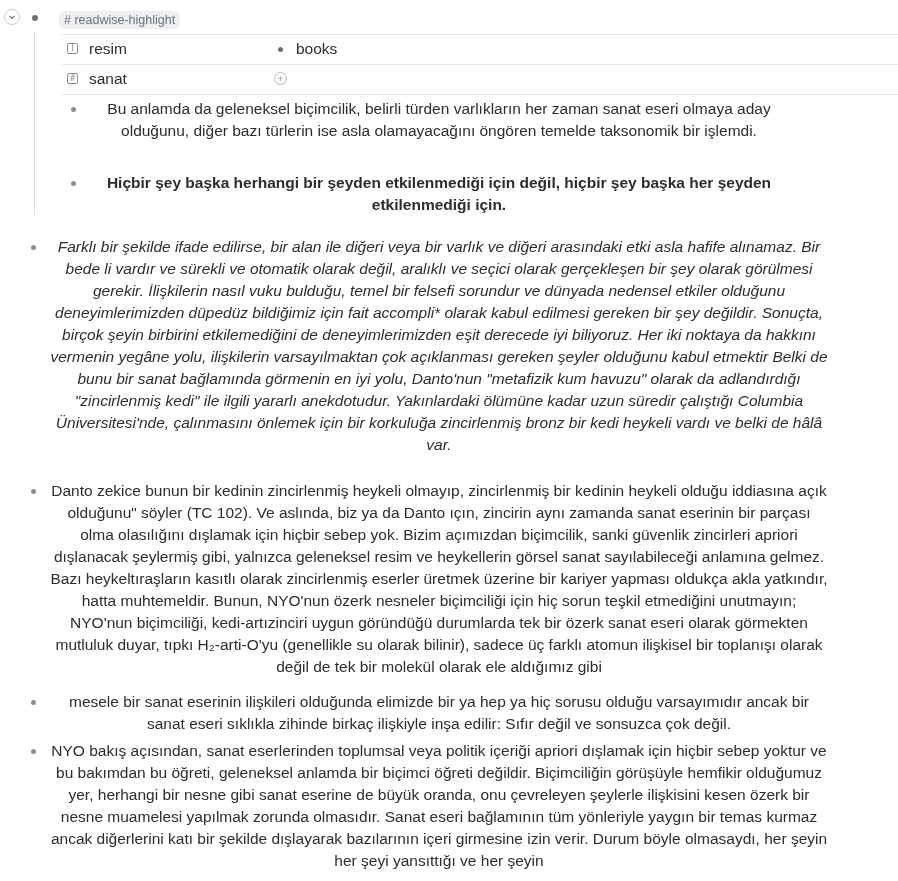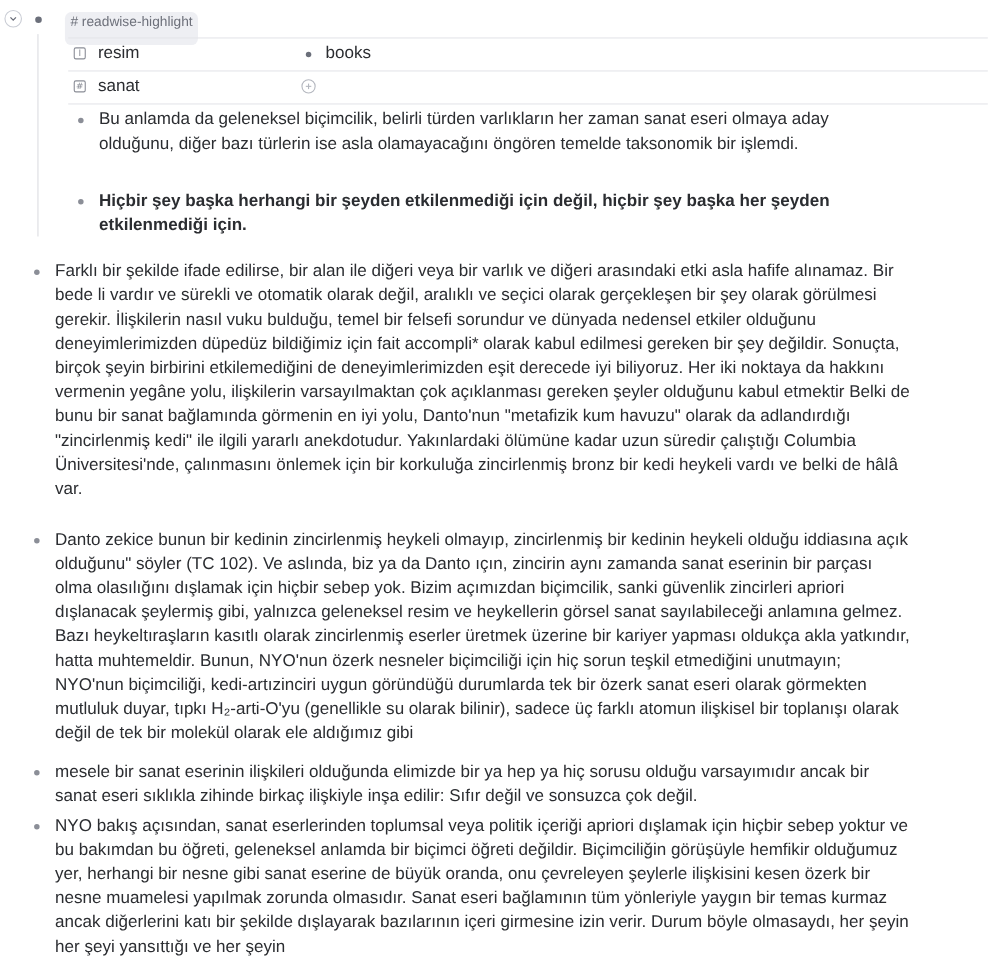--- a/index.html
+++ b/index.html
@@ -45,21 +45,21 @@
       left: 34px;
       top: 31px;
       width: 1px;
       height: 184px;
       background: #dcdde2;
     }
     .tag-pill {
       position: absolute;
       left: 59px;
       top: 11px;
-      height: 30px;
+      height: 18px;
       padding: 0 5px;
       border-radius: 6px;
       background: #eeeff3;
       color: #6e717b;
       font-size: 12.5px;
       line-height: 18px;
       cursor: pointer;
     }
     .props {
       position: absolute;
@@ -147,21 +147,21 @@
       border-radius: 50%;
       background: #8b8e97;
       top: 9px;
     }
     .nested { left: 68px; width: 720px; }
     .nested .bullet { left: 3px; }
     .nested .text { margin-left: 22px; }
     .top { left: 28px; width: 800px; }
     .top .bullet { left: 3px; }
     .top .text { margin-left: 22px; }
-    .text { white-space: normal; cursor: text; }
+    .text { white-space: normal; cursor: text; text-align: center; }
   </style>
 </head>
 <body>
 
 <div class="collapse-toggle">
   <svg viewBox="0 0 8 8">
     <path d="M1.5 2.8 L4 5.3 L6.5 2.8" fill="none" stroke="#6b6f7a" stroke-width="1.2"></path>
   </svg>
 </div>
 <div class="top-bullet"></div>
@@ -185,21 +185,21 @@
 
 <div class="block nested" style="top:98px;">
   <span class="bullet"></span>
   <div class="text">Bu anlamda da geleneksel biçimcilik, belirli türden varlıkların her zaman sanat eseri olmaya aday olduğunu, diğer bazı türlerin ise asla olamayacağını öngören temelde taksonomik bir işlemdi.</div>
 </div>
 <div class="block nested" style="top:172px;font-weight:bold;">
   <span class="bullet"></span>
   <div class="text">Hiçbir şey başka herhangi bir şeyden etkilenmediği için değil, hiçbir şey başka her şeyden etkilenmediği için.</div>
 </div>
 
-<div class="block top" style="top:236px;">
+<div class="block top" style="top:236px;font-style:italic;">
   <span class="bullet"></span>
   <div class="text">Farklı bir şekilde ifade edilirse, bir alan ile diğeri veya bir varlık ve diğeri arasındaki etki asla hafife alınamaz. Bir bede li vardır ve sürekli ve otomatik olarak değil, aralıklı ve seçici  olarak gerçekleşen bir şey olarak görülmesi gerekir. İlişkilerin nasıl vuku bulduğu, temel bir felsefi sorundur ve dünyada nedensel etkiler olduğunu deneyimlerimizden düpedüz bildiğimiz için fait accompli* olarak kabul edilmesi gereken bir şey değildir. Sonuçta, birçok şeyin birbirini etkilemediğini de deneyimlerimizden eşit derecede iyi biliyoruz. Her iki noktaya da hakkını vermenin yegâne yolu, ilişkilerin varsayılmaktan çok açıklanması gereken şeyler olduğunu kabul etmektir Belki de bunu bir sanat bağlamında görmenin en iyi yolu, Danto'nun "metafizik kum havuzu" olarak da adlandırdığı "zincirlenmiş kedi" ile ilgili yararlı anekdotudur. Yakınlardaki ölümüne kadar uzun süredir çalıştığı Columbia Üniversitesi'nde, çalınmasını önlemek için bir korkuluğa zincirlenmiş bronz bir kedi heykeli vardı ve belki de hâlâ var.</div>
 </div>
 <div class="block top" style="top:480px;">
   <span class="bullet"></span>
   <div class="text">Danto zekice bunun bir kedinin zincirlenmiş heykeli olmayıp, zincirlenmiş bir kedinin heykeli olduğu iddiasına açık olduğunu" söyler (TC 102). Ve aslında, biz ya da Danto ıçın, zincirin aynı zamanda sanat eserinin bir parçası olma olasılığını dışlamak için hiçbir sebep yok. Bizim açımızdan biçimcilik, sanki güvenlik zincirleri apriori dışlanacak şeylermiş gibi, yalnızca geleneksel resim ve heykellerin görsel sanat sayılabileceği anlamına gelmez. Bazı heykeltıraşların kasıtlı olarak zincirlenmiş eserler üretmek üzerine bir kariyer yapması oldukça akla yatkındır, hatta muhtemeldir. Bunun, NYO'nun özerk nesneler biçimciliği için hiç sorun teşkil etmediğini unutmayın; NYO'nun biçimciliği, kedi-artızinciri uygun göründüğü durumlarda tek bir özerk sanat eseri olarak görmekten mutluluk duyar, tıpkı H₂-arti-O'yu (genellikle su olarak bilinir), sadece üç farklı atomun ilişkisel bir toplanışı olarak değil de tek bir molekül olarak ele aldığımız gibi</div>
 </div>
 <div class="block top" style="top:691px;">
   <span class="bullet"></span>
   <div class="text">mesele bir sanat eserinin ilişkileri olduğunda elimizde bir ya hep ya hiç sorusu olduğu varsayımıdır ancak bir sanat eseri sıklıkla zihinde birkaç ilişkiyle inşa edilir: Sıfır değil ve sonsuzca çok değil.</div>

